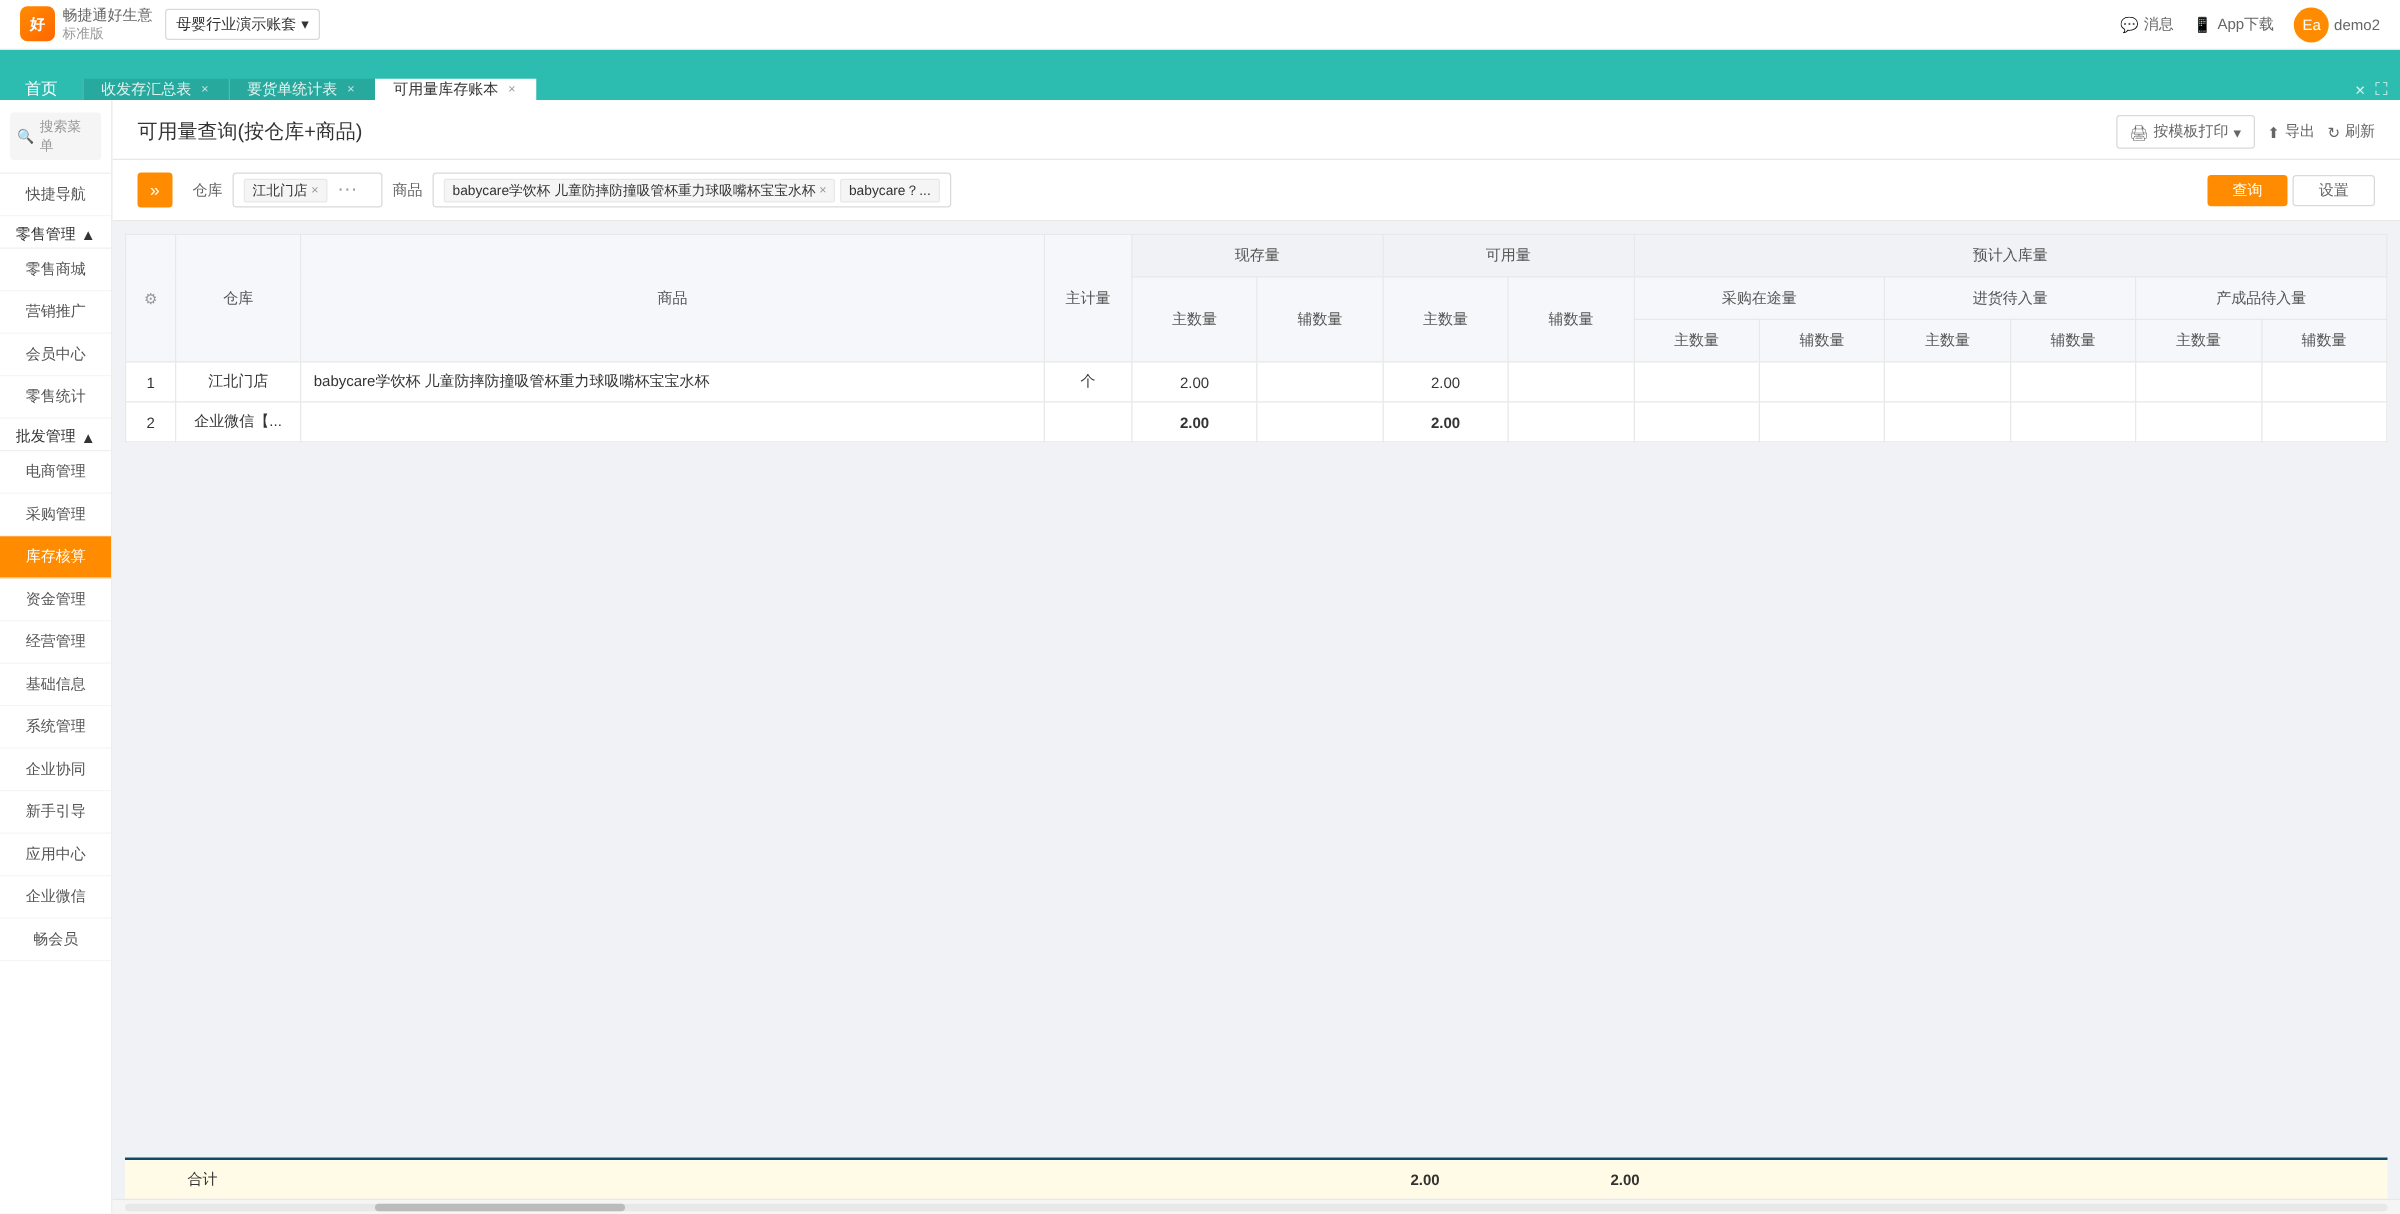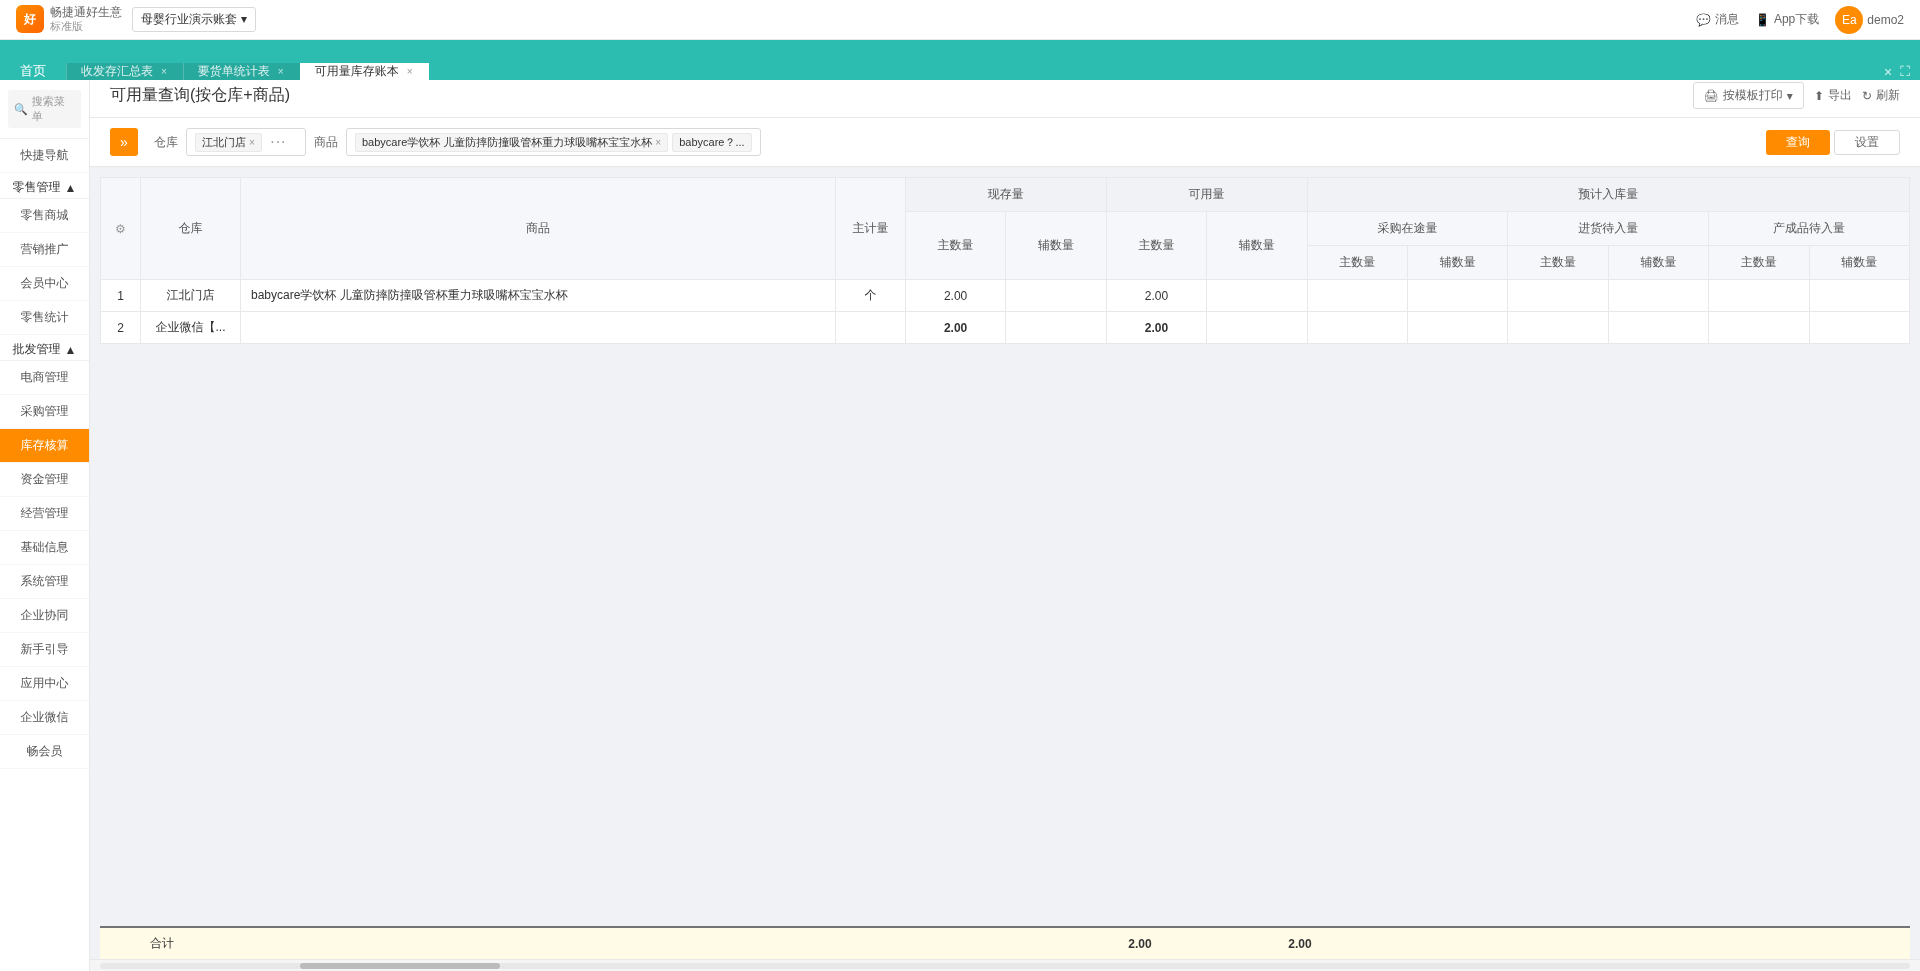--- a/index.html
+++ b/index.html
@@ -198,21 +198,21 @@
     
     .content-area {
       flex: 1;
       display: flex;
       flex-direction: column;
       overflow: hidden;
       background: #f0f2f5;
     }
     .page-header {
       background: #fff;
-      padding: 2px 20px 8px 20px;
+      padding: 12px 20px 8px 20px;
       border-bottom: 1px solid #e8e8e8;
       display: flex;
       align-items: center;
       justify-content: space-between;
     }
     .page-title {
       font-size: 16px;
       font-weight: 500;
       color: #333;
     }
@@ -620,21 +620,21 @@
             <td></td>
             <td></td>
             <td></td>
             <td></td>
             <td></td>
           </tr>
         </tbody>
       </table>
     </div>
 
-    <div style="background:#fffbe6; border-top:2px solid #737373; padding:7px 10px; margin:0 10px;">
+    <div style="background:#fffbe6; border-top:2px solid #0c4a6e; padding:7px 10px; margin:0 10px;">
       <div style="display:flex; align-items:center;">
 
         <div style="width:40px;"></div>
         <div style="width:60px; font-size:12px; font-weight:500;">合计</div>
         <div style="flex:1;"></div>
         <div style="width:80px; text-align:center; font-size:12px; font-weight:bold;">2.00</div>
         <div style="width:80px; text-align:center; font-size:12px;"></div>
         <div style="width:80px; text-align:center; font-size:12px; font-weight:bold;">2.00</div>
         <div style="width:80px; text-align:center; font-size:12px;"></div>
         <div style="width:80px;"></div>

